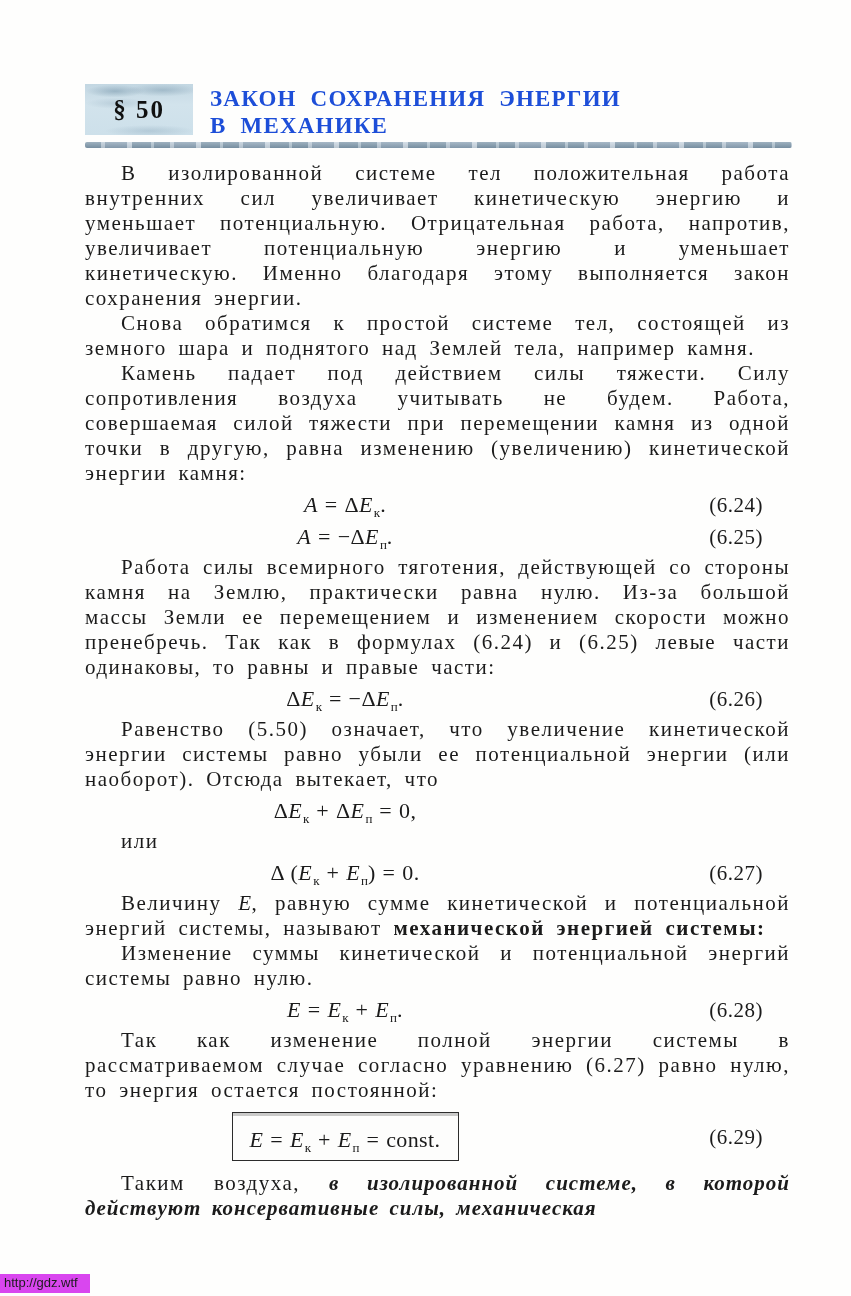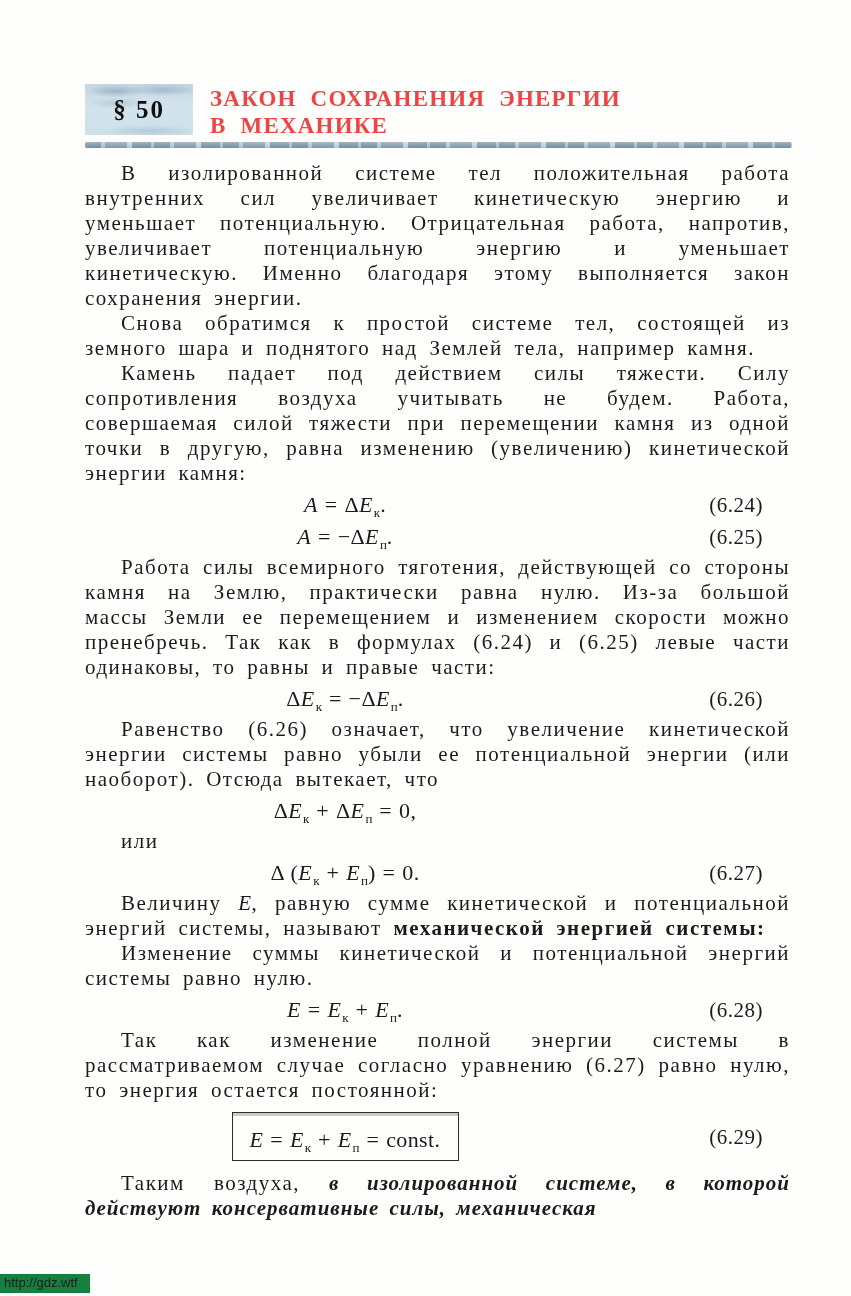--- a/index.html
+++ b/index.html
@@ -21,21 +21,21 @@
       radial-gradient(ellipse 42px 9px at 28% 14%, rgba(110,143,164,.50), transparent 70%),
       radial-gradient(ellipse 52px 9px at 72% 12%, rgba(110,143,164,.42), transparent 70%),
       radial-gradient(ellipse 46px 8px at 30% 38%, rgba(125,155,175,.30), transparent 70%),
       radial-gradient(ellipse 60px 8px at 60% 92%, rgba(130,160,180,.35), transparent 75%),
       linear-gradient(180deg,#c3d7e2 0%,#d2e3ec 40%,#cde0ea 100%);
   }
   .badge-text{font-weight:bold;font-size:25px;letter-spacing:2px;color:#101010;}
   .titles{margin-left:17px;padding-top:1px;}
   .title-line{
     display:block;font-weight:bold;font-size:23px;line-height:27px;
-    letter-spacing:1.2px;word-spacing:7px;color:#ef4444;
+    letter-spacing:1.2px;word-spacing:7px;color:#1d4ed8;
   }
   .rule{
     height:6px;margin-top:3px;width:707px;
     background:
       linear-gradient(180deg, rgba(255,255,255,.25), rgba(0,0,0,.06)),
       repeating-linear-gradient(90deg,
         #7e97aa 0 16px, #bac9d6 16px 20px,
         #8aa1b4 20px 42px, #c7d4df 42px 47px,
         #7e97aa 47px 66px, #b0c2cf 66px 69px);
     border-radius:2px;
@@ -74,21 +74,21 @@
     box-shadow:inset 0 3px 0 rgba(140,140,140,.45);
     background:#fdfdfc;
   }
   .boxed-row .eq-number{top:12px;}
   .connector{margin:0;text-indent:0;text-align:left;}
   .final-para{margin-top:8px;}
 
   
   .watermark{
     position:absolute;left:0;bottom:3px;
-    background:#15803d;color:#1c1c1c;
+    background:#d946ef;color:#1c1c1c;
     font-family:"Liberation Sans","DejaVu Sans",sans-serif;
     font-size:13px;line-height:16px;padding:1px 12px 2px 4px;
   }
 </style>
 </head>
 <body>
 
 <div class="page">
   <div class="content">
 
@@ -120,21 +120,21 @@
         <span class="eq-number">(6.25)</span>
       </div>
 
       <p class="para"><span class="seg-n">Работа силы всемирного тяготения, действующей со стороны камня на Землю, практически равна нулю. Из-за большой массы Земли ее перемещением и изменением скорости можно пренебречь. Так как в формулах (6.24) и (6.25) левые части одинаковы, то равны и правые части:</span></p>
 
       <div class="equation">
         <span class="eq-body"><span class="seg-n">Δ</span><span class="seg-i">E</span><sub class="seg-sub">к</sub><span class="seg-n"> = −Δ</span><span class="seg-i">E</span><sub class="seg-sub">п</sub><span class="seg-n">.</span></span>
         <span class="eq-number">(6.26)</span>
       </div>
 
-      <p class="para"><span class="seg-n">Равенство (6.26) означает, что увеличение кинетической энергии системы равно убыли ее потенциальной энергии (или наоборот). Отсюда вытекает, что</span></p>
+      <p class="para"><span class="seg-n">Равенство (5.50) означает, что увеличение кинетической энергии системы равно убыли ее потенциальной энергии (или наоборот). Отсюда вытекает, что</span></p>
 
       <div class="equation">
         <span class="eq-body"><span class="seg-n">Δ</span><span class="seg-i">E</span><sub class="seg-sub">к</sub><span class="seg-n"> + Δ</span><span class="seg-i">E</span><sub class="seg-sub">п</sub><span class="seg-n"> = 0,</span></span>
       </div>
 
       <p class="para connector">или</p>
 
       <div class="equation">
         <span class="eq-body"><span class="seg-n">Δ (</span><span class="seg-i">E</span><sub class="seg-sub">к</sub><span class="seg-n"> + </span><span class="seg-i">E</span><sub class="seg-sub">п</sub><span class="seg-n">) = 0.</span></span>
         <span class="eq-number">(6.27)</span>

